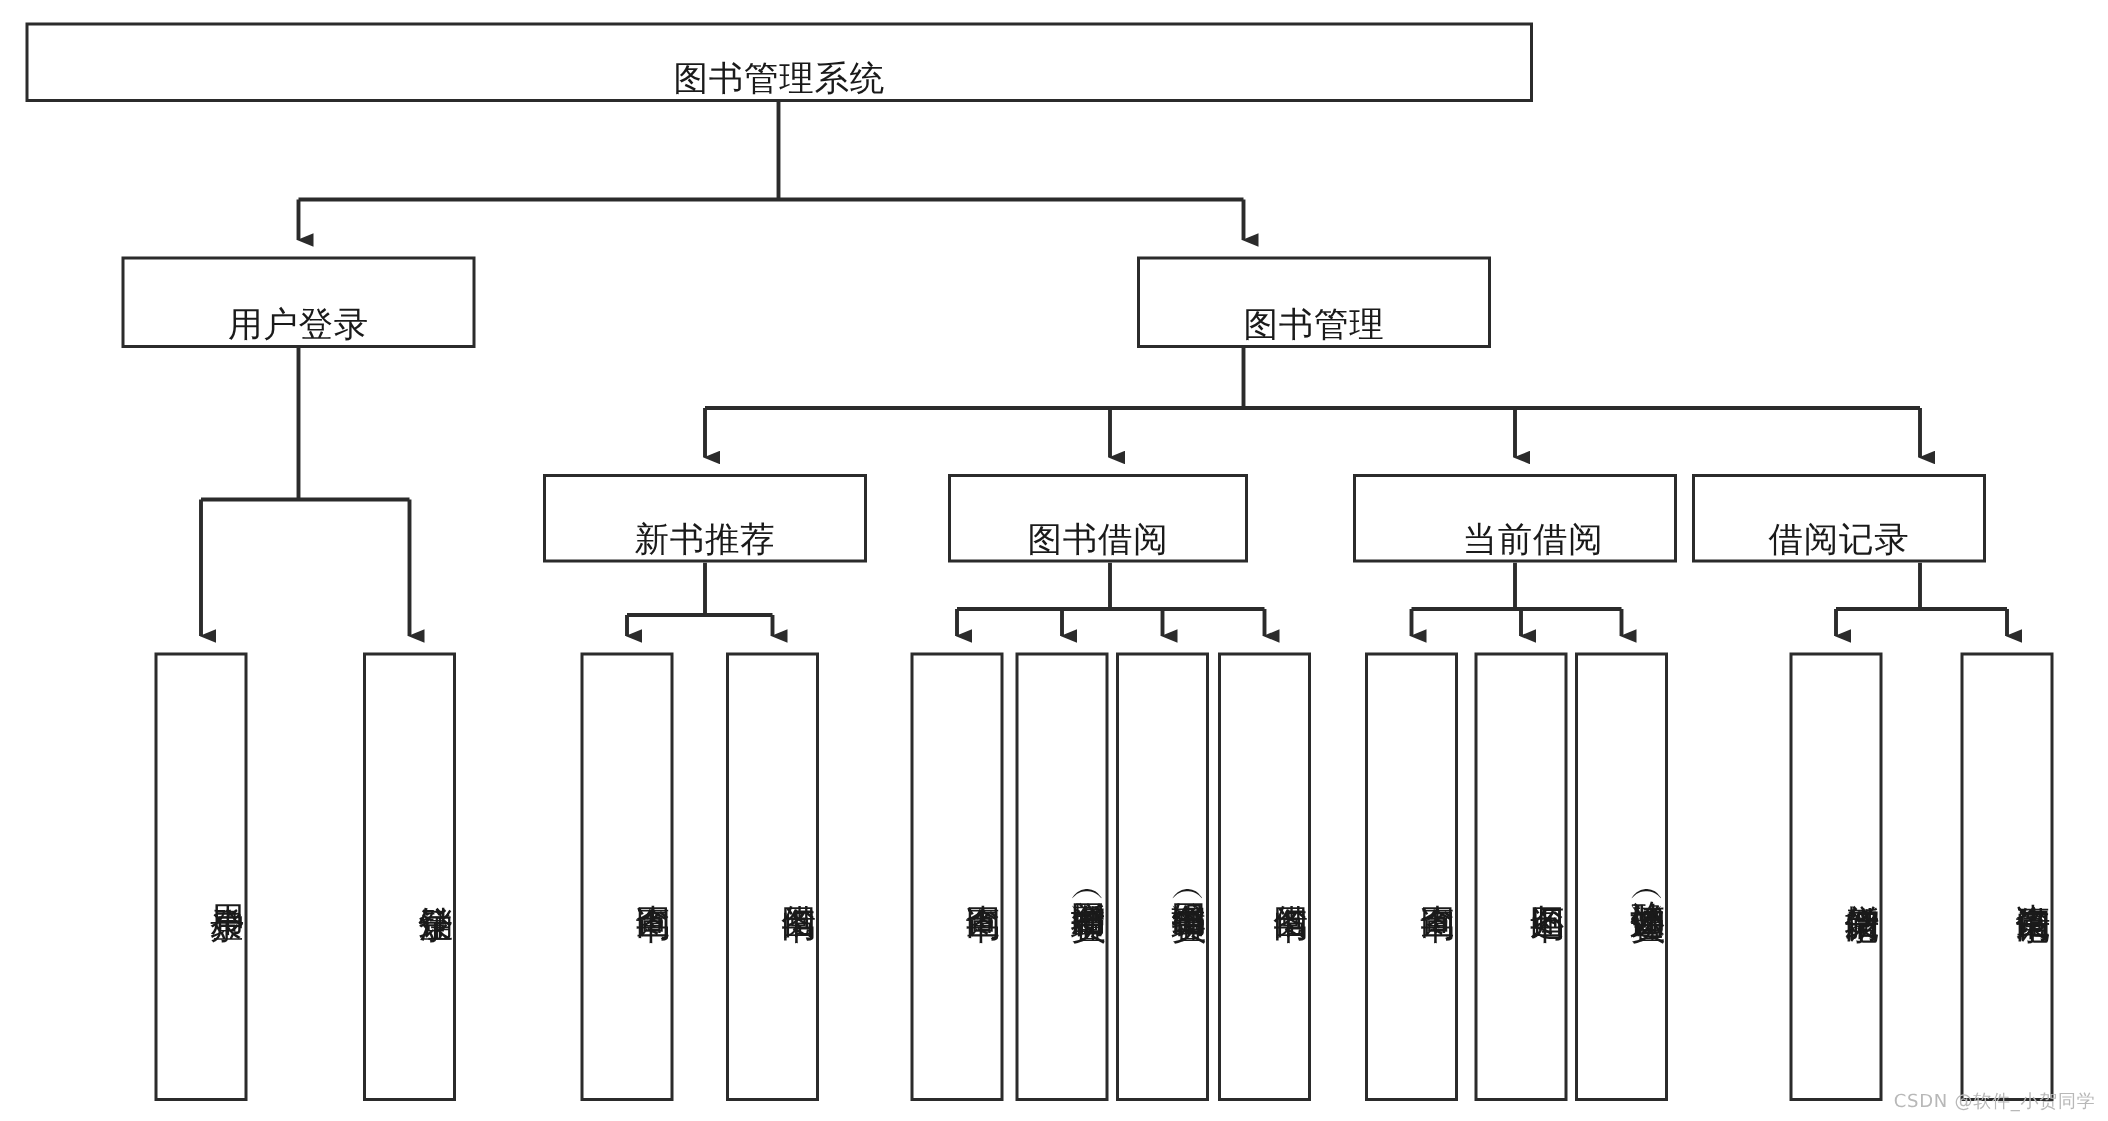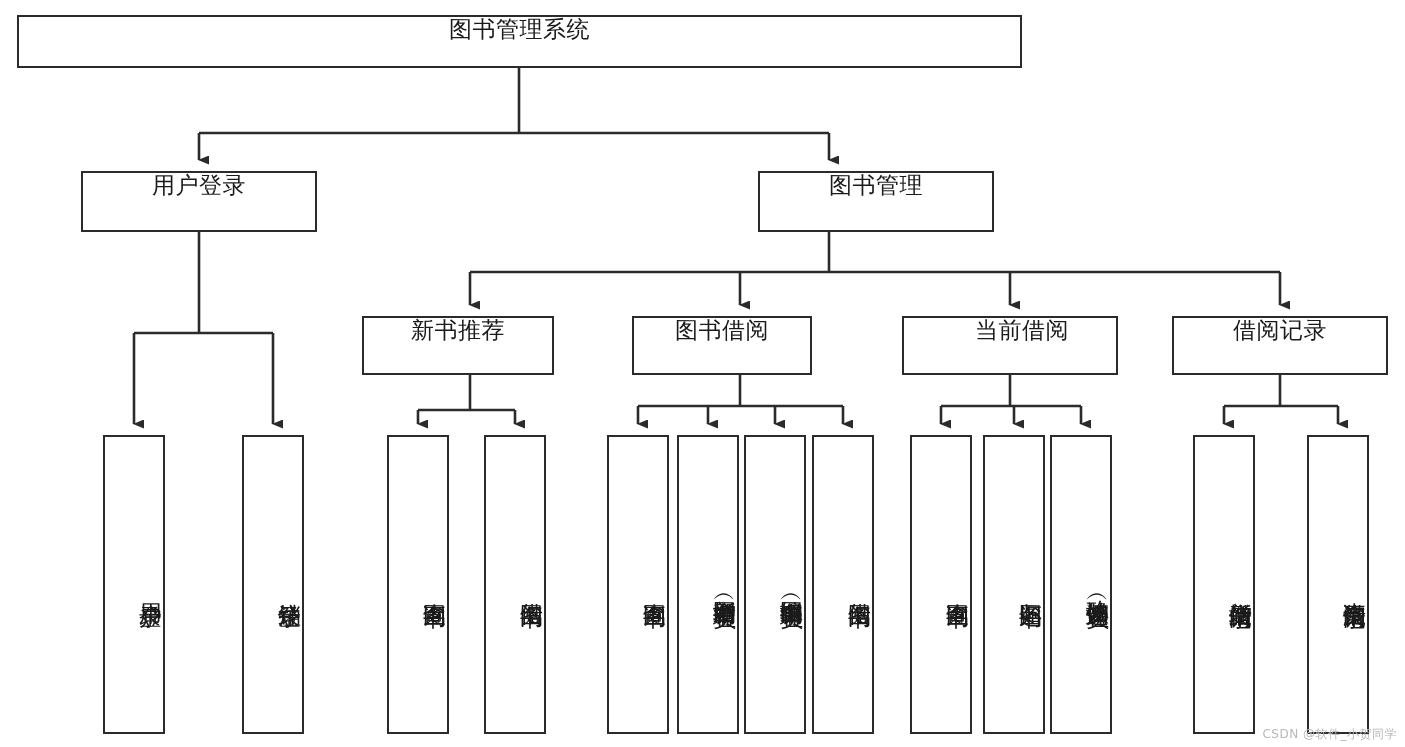--- a/index.html
+++ b/index.html
@@ -23,21 +23,21 @@
     top: 0;
     width: 1405px;
     height: 747px;
   }
   .node {
     position: absolute;
     box-sizing: border-box;
     background: #ffffff;
     border: 2px solid #2b2b2b;
     display: flex;
-    align-items: flex-start;
+    align-items: flex-end;
     justify-content: center;
     color: #1a1a1a;
   }
   .node-h {
     font-size: 23px;
     letter-spacing: 0.5px;
     line-height: 1.1;
     white-space: nowrap;
   }
   .node-root {
@@ -140,30 +140,30 @@
     <span>图书管理系统</span>
   </div>
 
   <div class="node node-h" style="left:81px; top:171px; width:236px; height:61px;">
     <span>用户登录</span>
   </div>
   <div class="node node-h" style="left:711px; top:171px; width:236px; height:61px;margin-left:47px;">
     <span>图书管理</span>
   </div>
 
-  <div class="node node-h" style="left:362px; top:316px; width:192px; height:59px;">
+  <div class="node node-h" style="left:362px; top:316px; width:216px; height:59px;">
     <span>新书推荐</span>
   </div>
-  <div class="node node-h" style="left:632px; top:316px; width:180px; height:59px;">
+  <div class="node node-h" style="left:632px; top:316px; width:200px; height:59px;">
     <span>图书借阅</span>
   </div>
   <div class="node node-h" style="left:902px; top:316px; width:216px; height:59px;padding-left:24px;">
     <span>当前借阅</span>
   </div>
-  <div class="node node-h" style="left:1172px; top:316px; width:216px; height:59px;">
+  <div class="node node-h" style="left:1128px; top:316px; width:196px; height:59px;">
     <span>借阅记录</span>
   </div>
 
   <div class="node node-v" style="left:103px; top:435px; width:62px; height:299px;">
     <span class="vlabel">用户登录</span>
   </div>
   <div class="node node-v" style="left:242px; top:435px; width:62px; height:299px;">
     <span class="vlabel">注销登录</span>
   </div>
 

